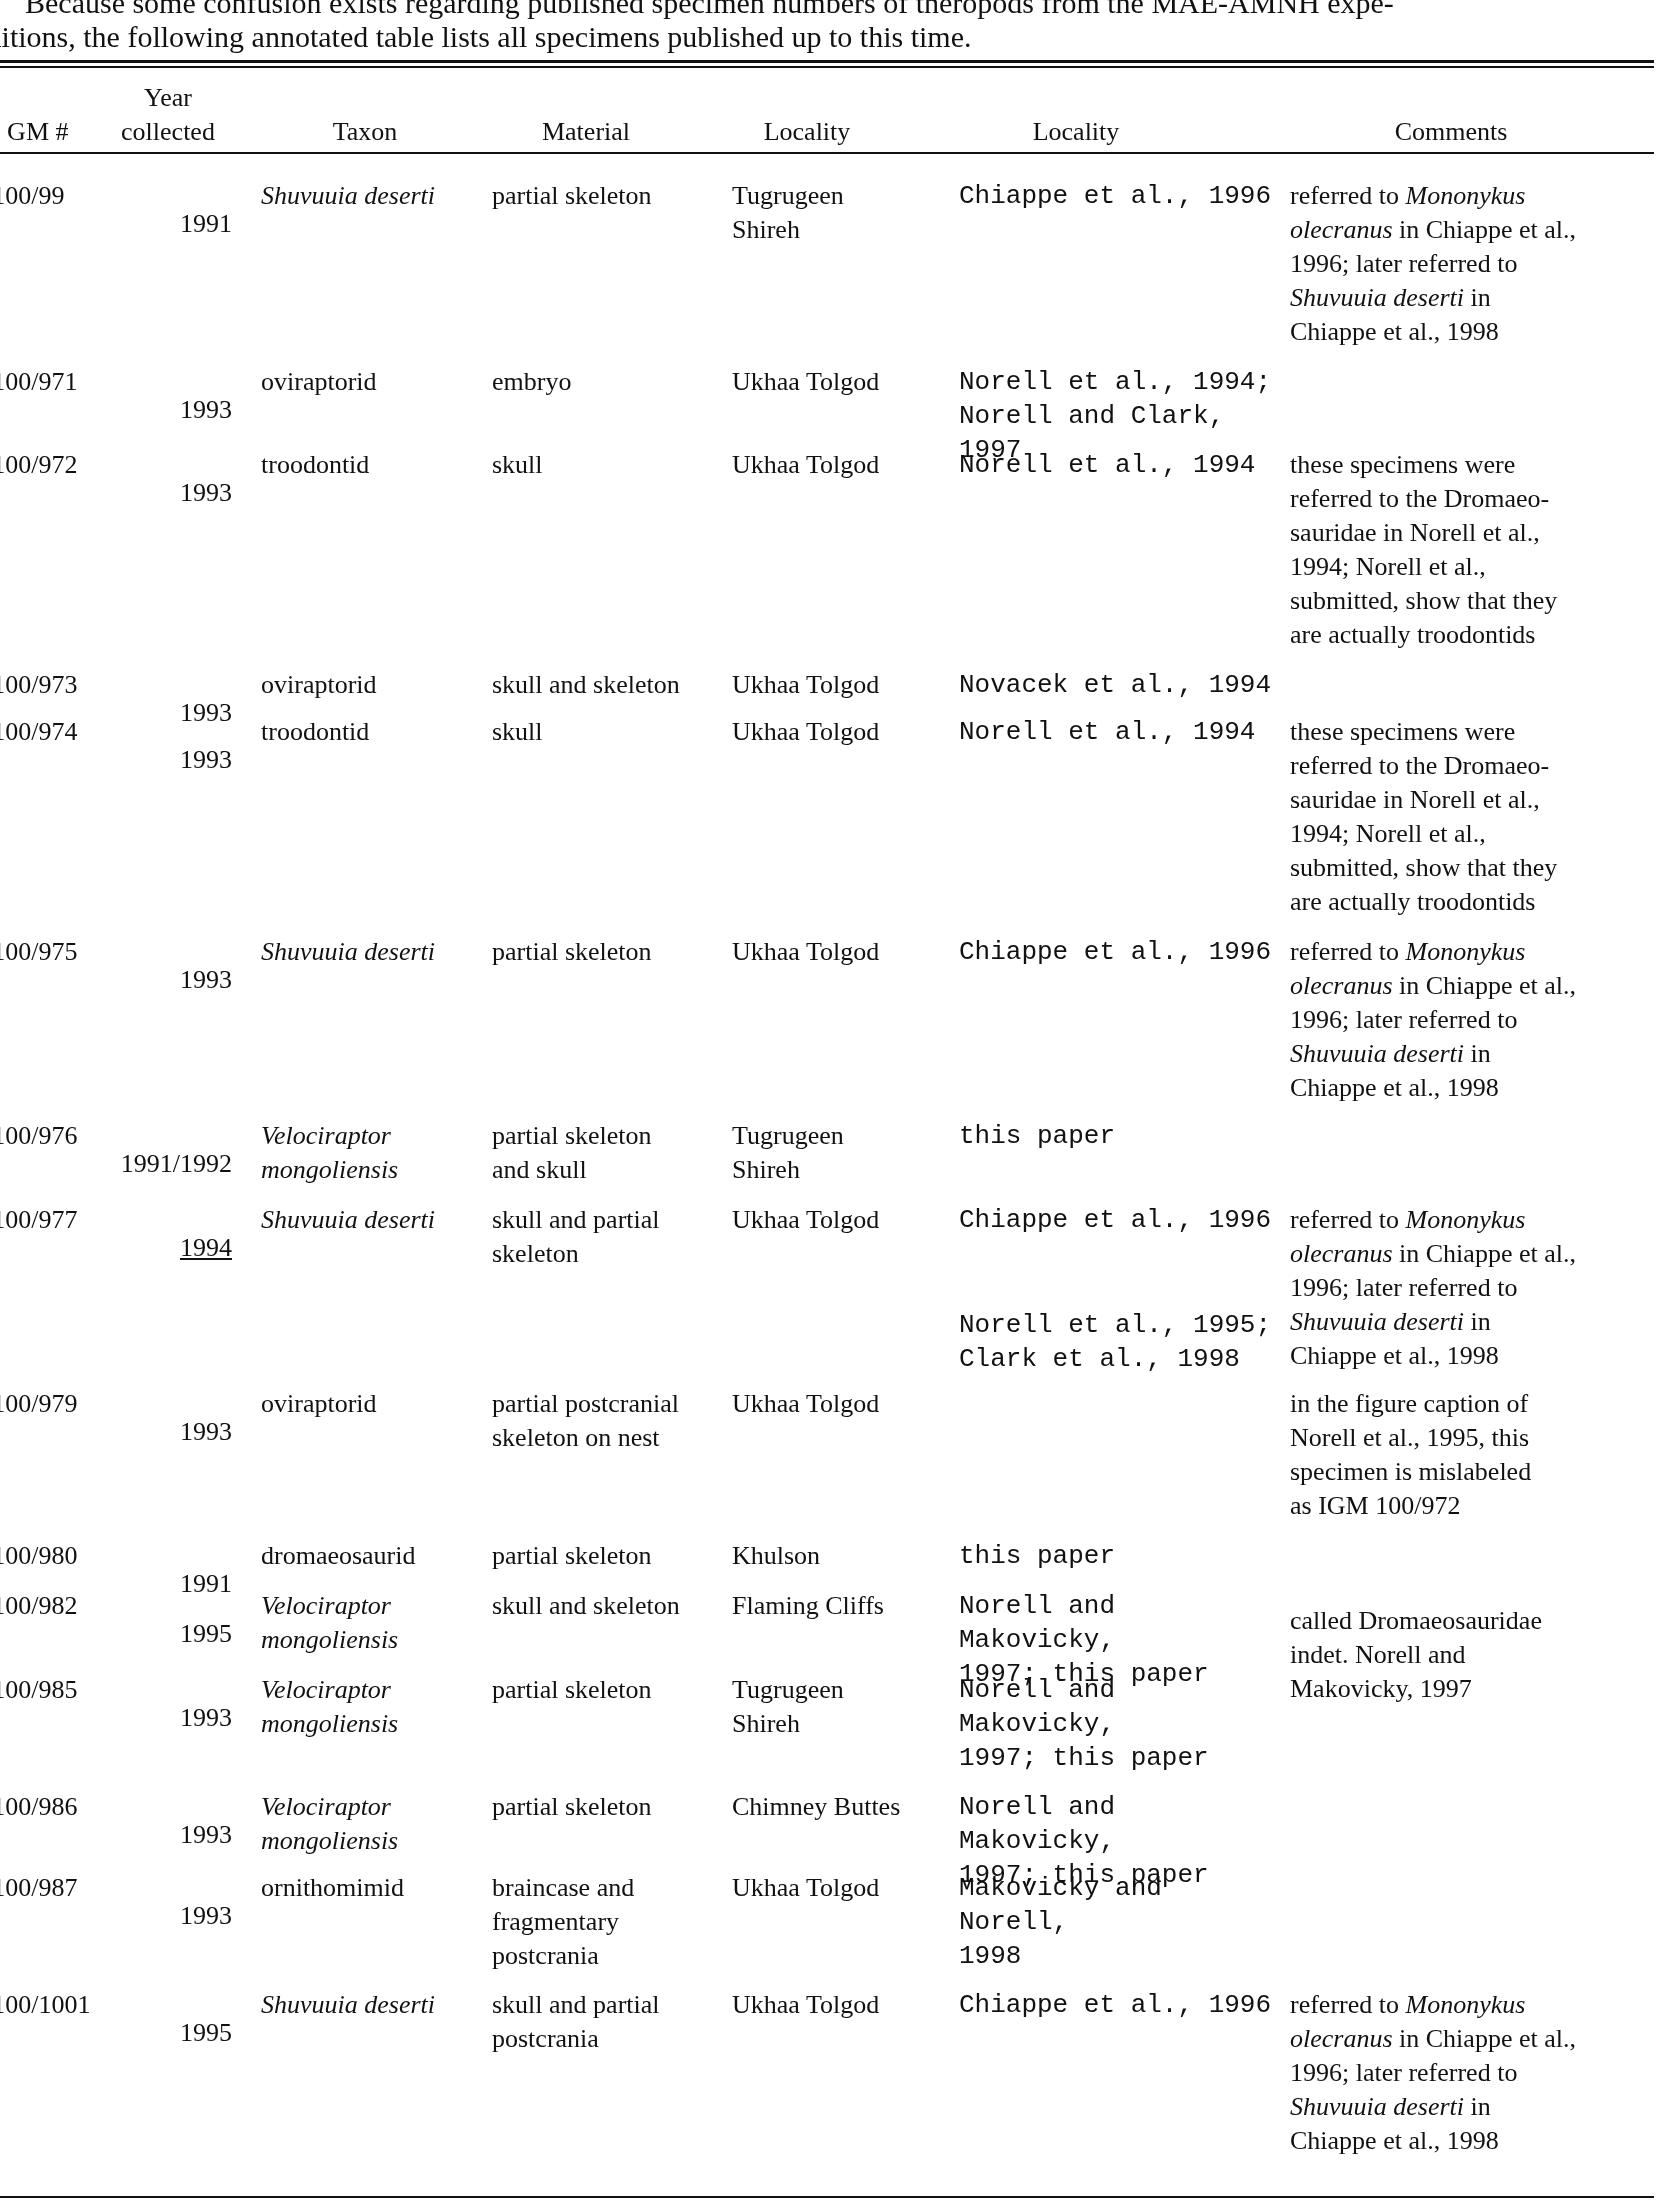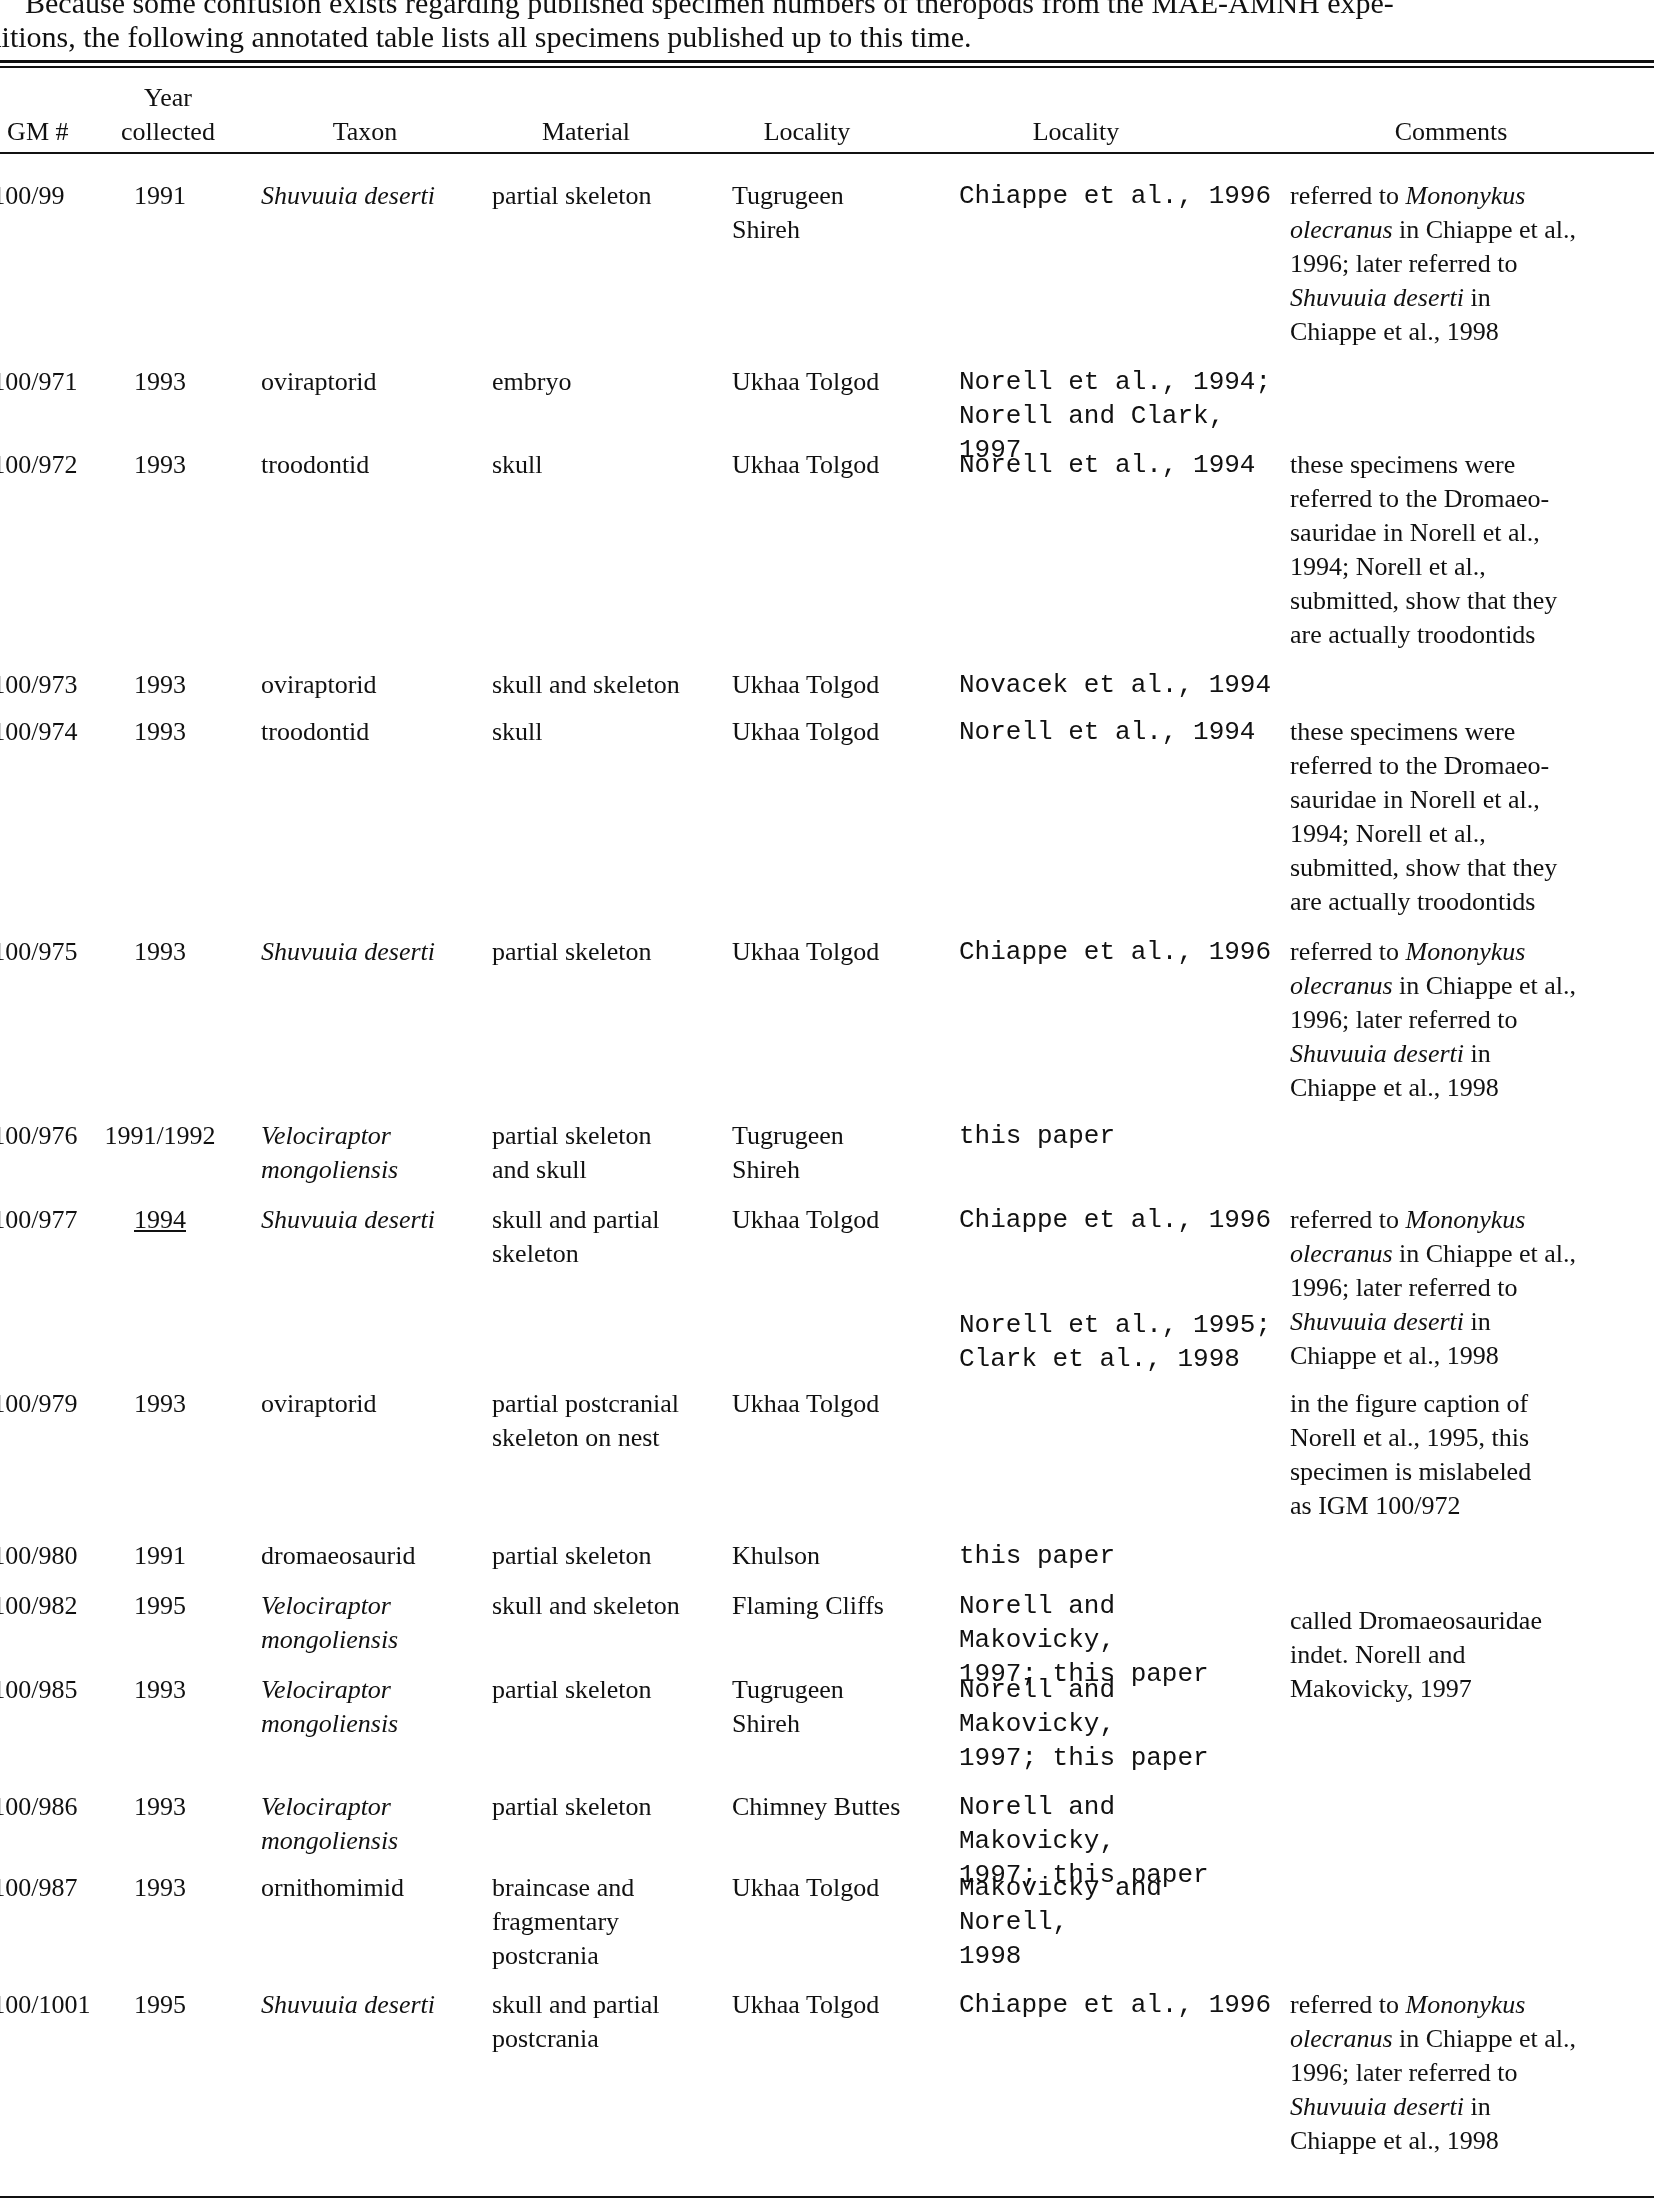--- a/index.html
+++ b/index.html
@@ -18,21 +18,21 @@
     .intro.l2 { top: 18px; }
     .rule { position: absolute; left: 0; width: 1654px; background: #111; }
     .rule.top1 { top: 60px; height: 2.9px; }
     .rule.top2 { top: 66px; height: 1.9px; }
     .rule.head { top: 152px; height: 1.9px; }
     .rule.bottom { top: 2196px; height: 1.9px; }
 
     .hdr { position: absolute; white-space: nowrap; text-align: center; }
     .cell { position: absolute; white-space: pre-line; }
     .c-igm { left: -7.7px; width: 115px; }
-    .c-year { left: 100px; width: 120px; text-align: center; }
+    .c-year { left: 112px; width: 120px; text-align: right; margin-top: 28px; }
     .c-taxon { left: 261px; width: 226px; font-style: italic; }
     .c-taxon.roman { font-style: normal; }
     .c-material { left: 492px; width: 235px; }
     .c-locality { left: 732px; width: 221px; }
     .c-citations { left: 959px; width: 327px; font-family: Liberation Mono, monospace; }
     .c-comments { left: 1290px; width: 370px; }
     .it { font-style: italic; }
   </style>
 </head>
 <body>

